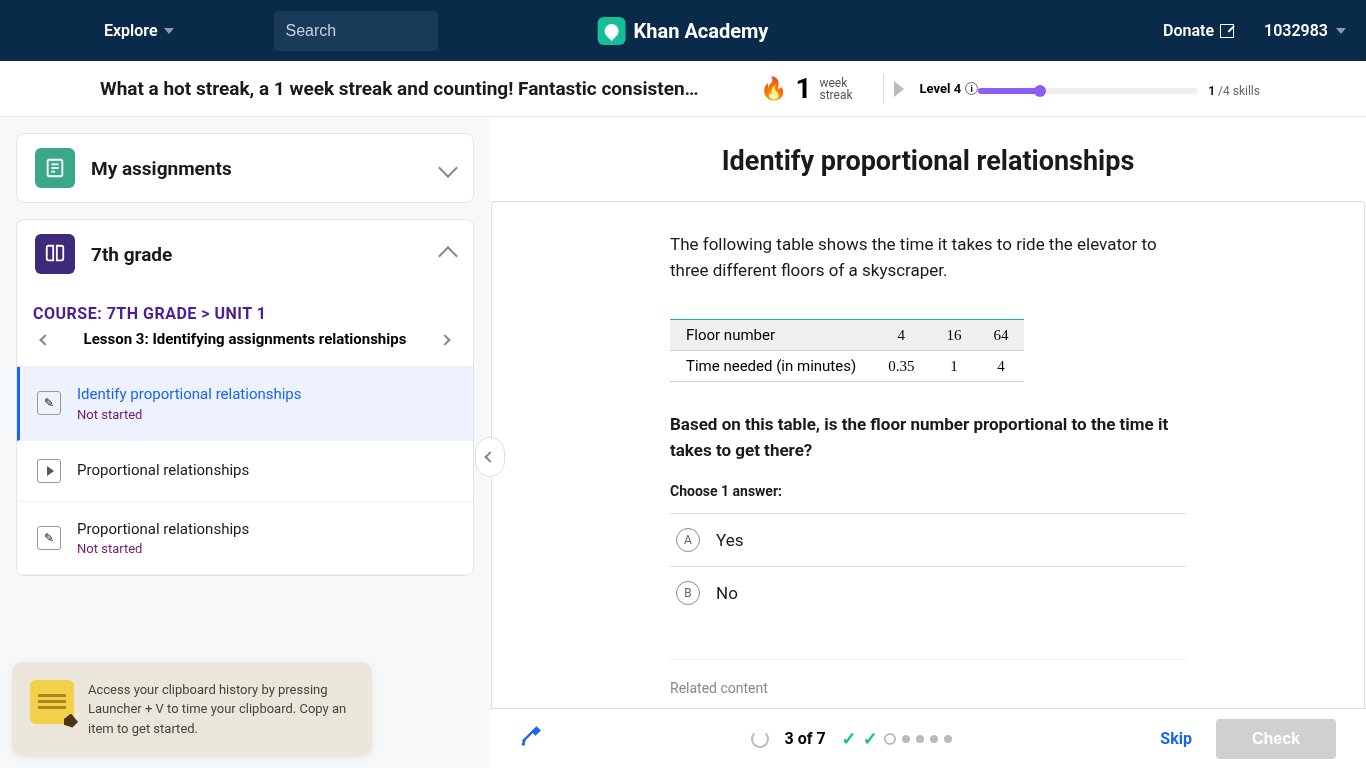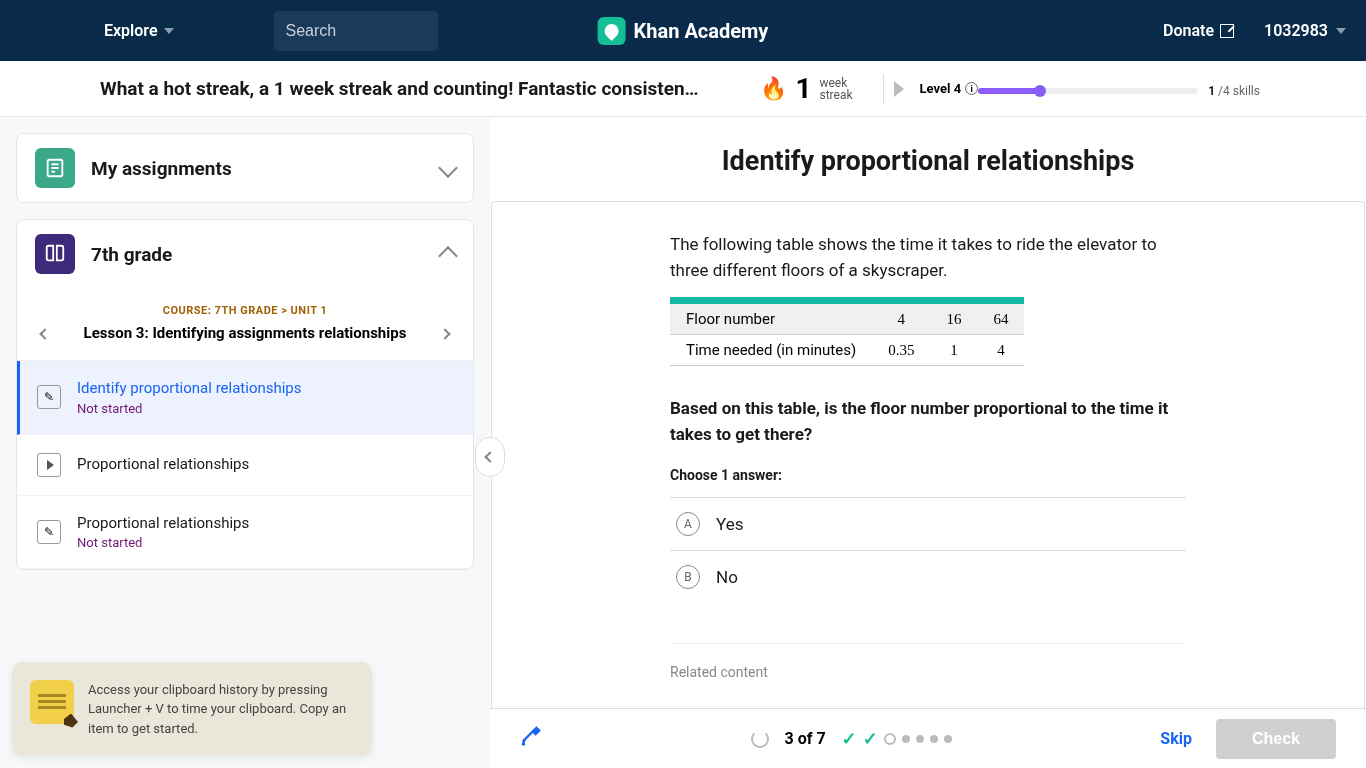--- a/index.html
+++ b/index.html
@@ -52,21 +52,21 @@
 .sidebar-head { display: flex; align-items: center; padding: 14px 18px; gap: 16px; cursor: pointer; }
 .sidebar-icon { width: 40px; height: 40px; border-radius: 6px; display: flex; align-items: center; justify-content: center; color: #fff; font-size: 20px; }
 .icon-green { background: #3ba88a; }
 .icon-purple { background: #3d2a7a; }
 .sidebar-title { flex: 1; font-weight: 700; font-size: 19px; color: #1a1a1a; }
 .chevron { width: 14px; height: 14px; border-right: 2px solid #888; border-bottom: 2px solid #888; }
 .chev-down { transform: rotate(45deg); }
 .chev-up { transform: rotate(-135deg); margin-top: 4px; }
 .chev-left-sm { width: 8px; height: 8px; border-left: 2px solid #888; border-bottom: 2px solid #888; transform: rotate(45deg); }
 .chev-right-sm { width: 8px; height: 8px; border-right: 2px solid #888; border-top: 2px solid #888; transform: rotate(45deg); }
-.breadcrumb { text-align: center; color: #a16207; font-weight: 700; font-size: 11px; letter-spacing: 0.5px; padding: 16px 16px 6px; }
+.breadcrumb { color: #4c1d95; font-weight: 700; font-size: 16px; letter-spacing: 0.5px; padding: 16px 16px 6px; }
 .lesson-nav { display: flex; align-items: center; justify-content: space-between; padding: 0 24px 16px; }
 .lesson-title { font-weight: 700; font-size: 15px; text-align: center; flex: 1; padding: 0 10px; line-height: 1.4; }
 .lesson-list { border-top: 1px solid #eee; }
 .lesson-item { display: flex; align-items: center; padding: 18px 20px; gap: 16px; cursor: pointer; border-bottom: 1px solid #f2f2f2; }
 .lesson-item.active { background: #edf2fe; border-left: 3px solid #1865f2; padding-left: 17px; }
 .lesson-item.active .lesson-name { color: #1865f2; }
 .item-icon { width: 24px; height: 24px; border: 1px solid #999; border-radius: 3px; display: flex; align-items: center; justify-content: center; flex-shrink: 0; }
 .pencil-icon { font-size: 12px; }
 .play-icon-sm { width: 0; height: 0; border-top: 5px solid transparent; border-bottom: 5px solid transparent; border-left: 7px solid #555; margin-left: 2px; }
 .lesson-name { font-size: 15px; color: #1a1a1a; line-height: 1.3; }
@@ -77,24 +77,24 @@
 .toast-icon { width: 44px; height: 44px; background: #f2d04a; border-radius: 6px; flex-shrink: 0; position: relative; }
 .toast-icon::before { content:''; position:absolute; left:8px; right:8px; top:14px; height:3px; background:#a88a20; box-shadow: 0 6px 0 #a88a20, 0 12px 0 #a88a20; }
 .toast-icon::after { content:''; position:absolute; right:-4px; bottom:-4px; width:14px; height:14px; background:#4a3510; clip-path: polygon(0 40%, 50% 0, 100% 60%, 60% 100%, 0 80%); }
 .toast-text { font-size: 13px; color: #444; line-height: 1.5; }
 
 
 .content { flex: 1; background: #fff; display: flex; flex-direction: column; position: relative; }
 .collapse-btn { position: absolute; left: -15px; top: 320px; width: 30px; height: 40px; background: #fff; border: 1px solid #ddd; border-radius: 16px; display: flex; align-items: center; justify-content: center; cursor: pointer; z-index: 5; }
 .exercise-title { text-align: center; font-weight: 700; font-size: 27px; color: #1a1a1a; padding: 28px 0 24px; }
 .exercise-body { border: 1px solid #ddd; border-radius: 4px 4px 0 0; margin: 0 1px; padding: 30px 178px; flex: 1; overflow-y: auto; border-bottom: none; }
-.problem-text { font-size: 17px; color: #1a1a1a; line-height: 1.5; margin-bottom: 14px; }
+.problem-text { font-size: 17px; color: #1a1a1a; line-height: 1.5; margin-bottom: 36px; }
 .data-table { border-collapse: collapse; margin-bottom: 30px; }
 .data-table td { padding: 6px 16px; font-size: 15px; border-top: 1px solid #ccc; }
-.data-table tr:first-child td { background: #f0f0f0; border-top: 7px solid #14b8a6; }
+.data-table tr:first-child td { background: #f0f0f0; border-top: 1px solid #14b8a6; }
 .data-table tr:last-child td { border-bottom: 1px solid #ccc; }
 .data-table .num { font-family: ui-serif, Georgia, serif; text-align: center; }
 .question-text { font-weight: 700; font-size: 17px; color: #1a1a1a; line-height: 1.5; margin-bottom: 20px; }
 .choose-label { font-weight: 700; font-size: 14px; color: #1a1a1a; margin-bottom: 14px; }
 .answer-row { display: flex; align-items: center; gap: 16px; padding: 14px 6px; border-top: 1px solid #ddd; cursor: pointer; }
 .answer-row:last-of-type { border-bottom: 1px solid #ddd; }
 .answer-letter { width: 24px; height: 24px; border: 1.5px solid #888; border-radius: 50%; display: flex; align-items: center; justify-content: center; font-size: 12px; color: #666; }
 .answer-text { font-size: 17px; color: #1a1a1a; }
 .related { font-size: 14px; color: #888; margin-top: 40px; border-top: 1px solid #eee; padding-top: 20px; }
 

